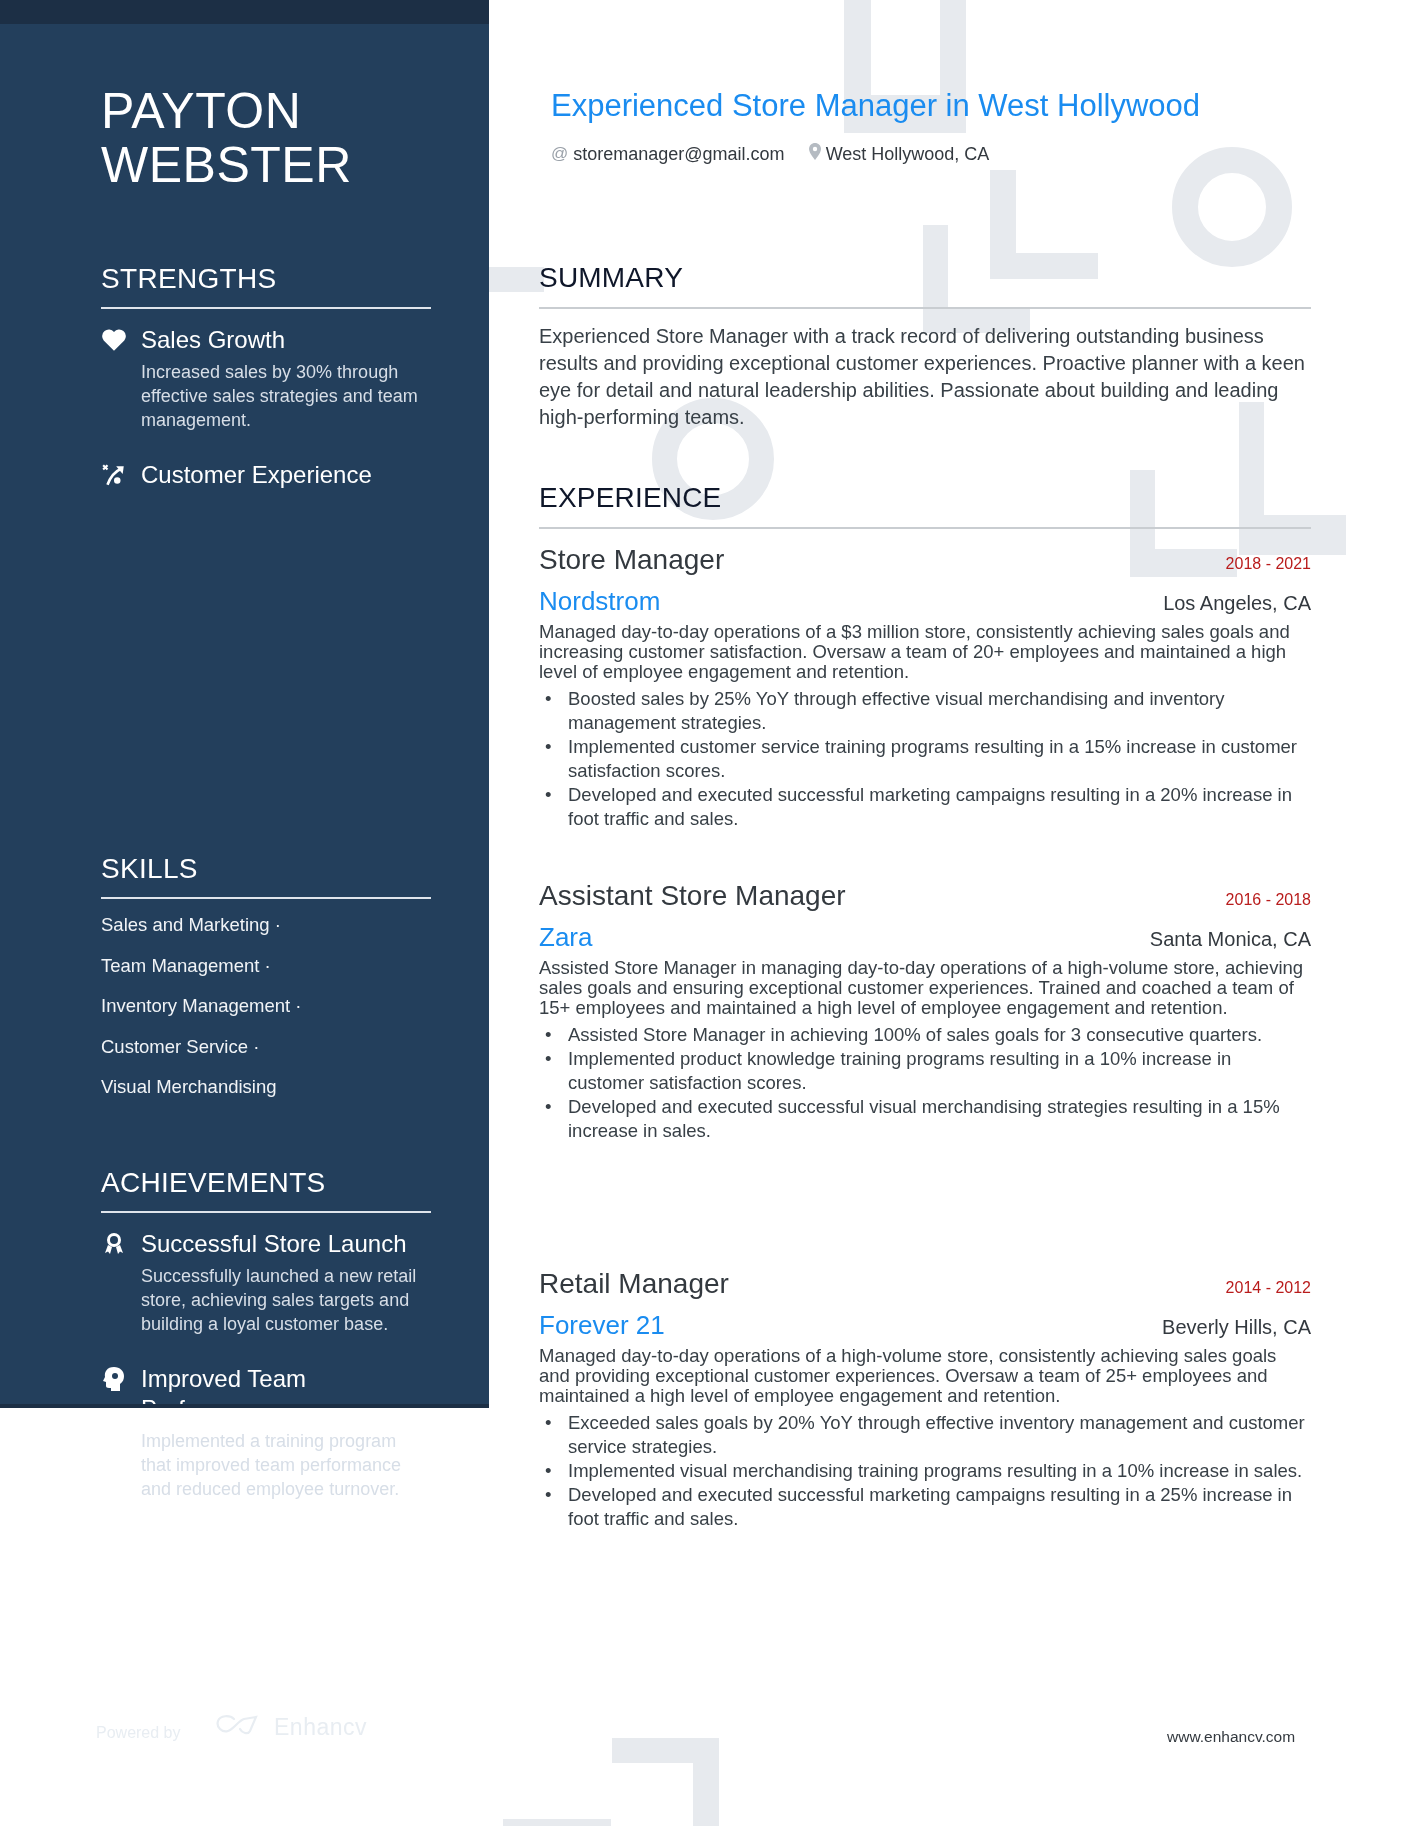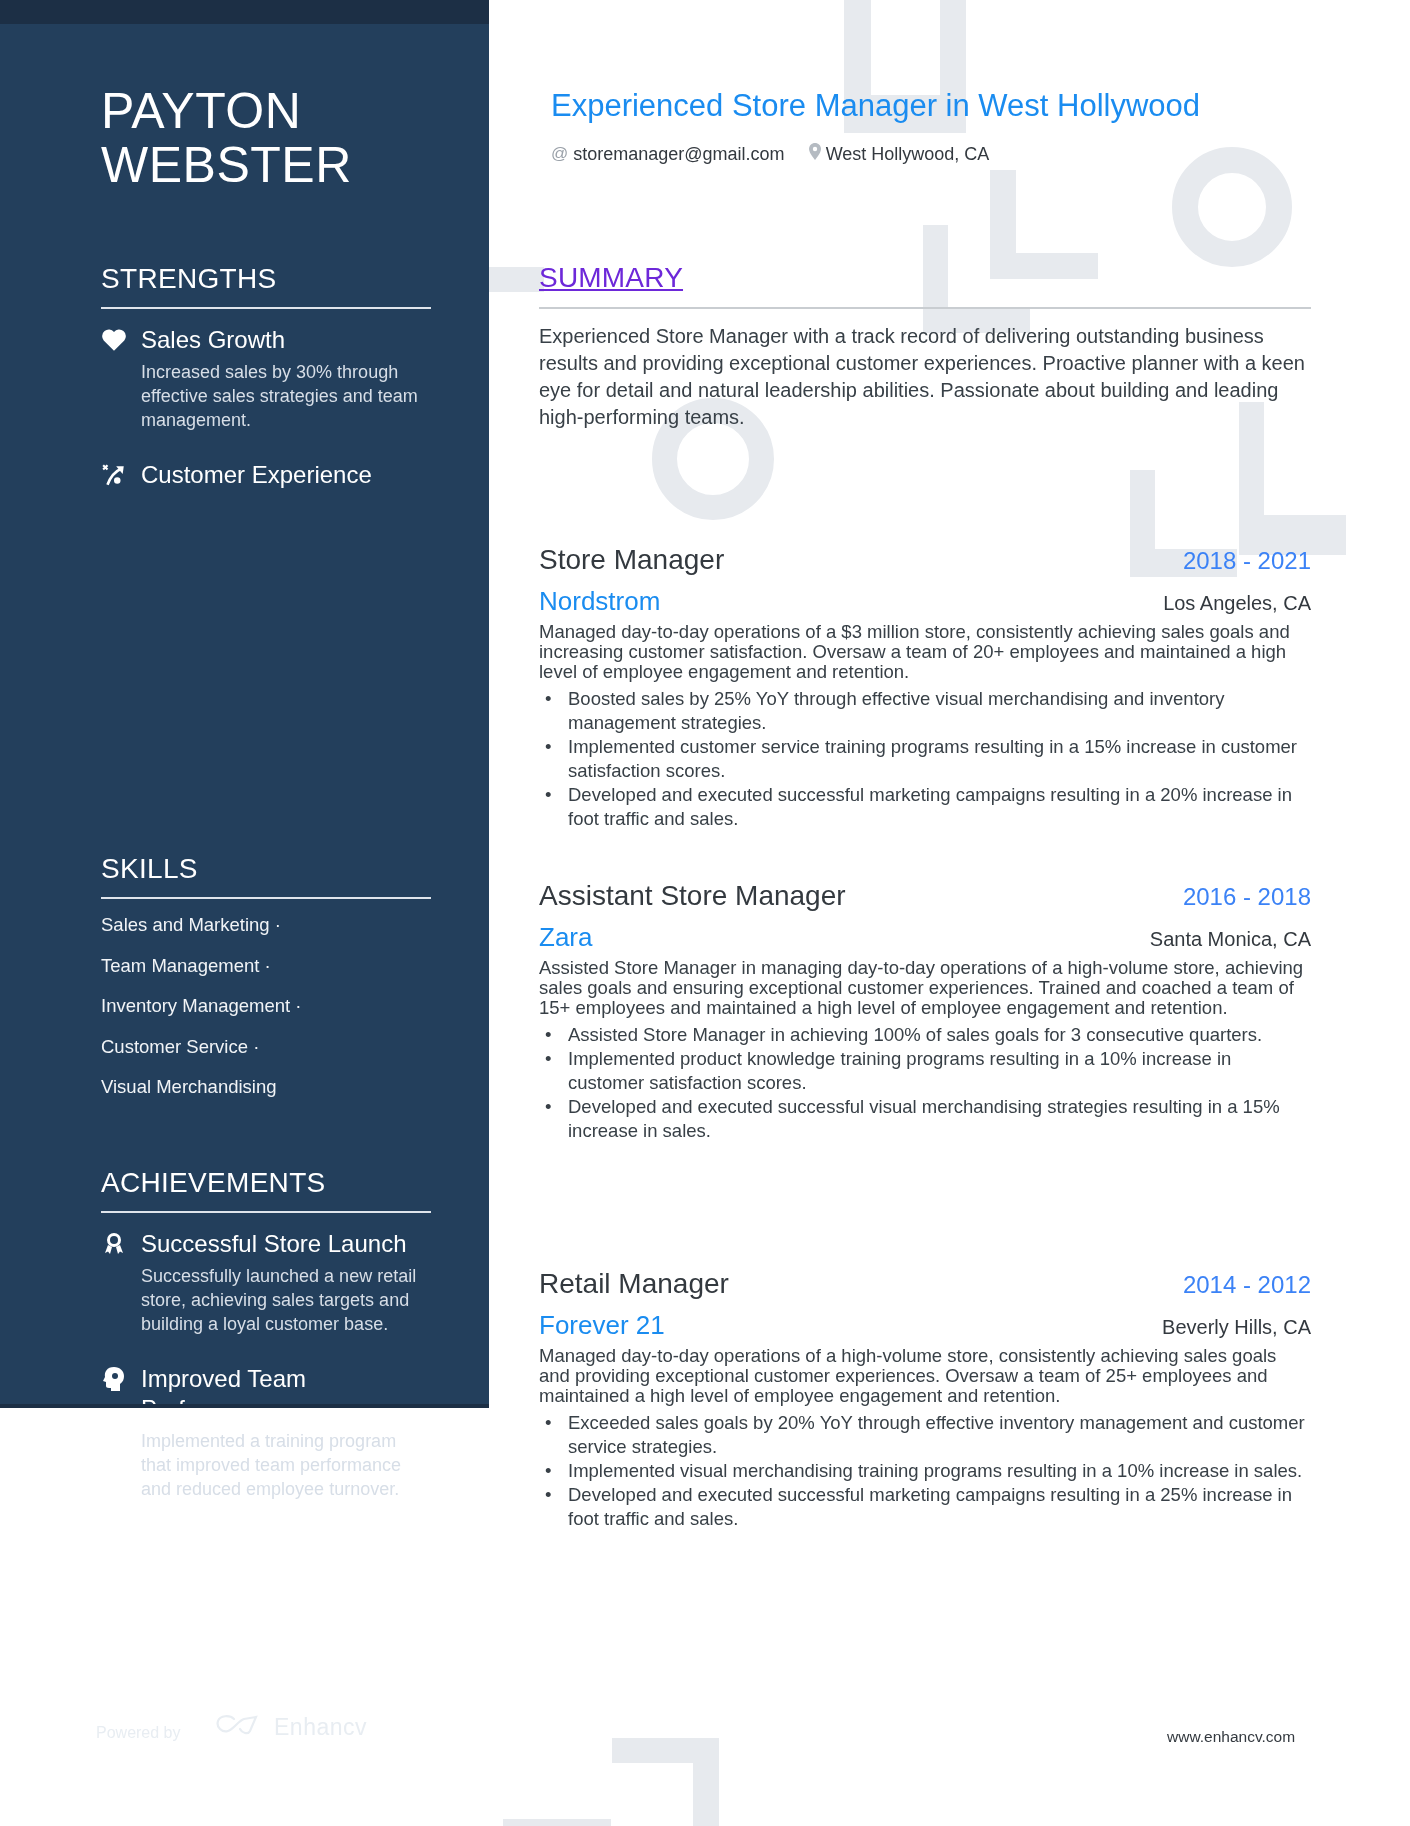--- a/index.html
+++ b/index.html
@@ -29,28 +29,28 @@
   .brand-name { font-size: 23px; color: #e8edf2; letter-spacing: 0.5px; }
 
   
   .main { position: absolute; left: 489px; top: 0; width: 921px; height: 1826px; z-index: 1; }
   .headline { position: absolute; left: 62px; top: 86px; font-size: 31px; line-height: 40px; color: #1a8cf0; }
   .contacts { position: absolute; left: 62px; top: 143px; display: flex; align-items: center; gap: 24px; font-size: 18px; color: #33393f; }
   .contact { display: flex; align-items: center; gap: 5px; }
   .contact .ic { color: #9aa1a9; font-size: 17px; }
 
   .m-section { position: absolute; left: 50px; width: 772px; }
-  .m-title { font-size: 28px; line-height: 34px; color: #6d28d9; font-weight: 400; letter-spacing: 0.2px; text-decoration: underline; }
+  .m-title { font-size: 28px; line-height: 34px; color: #0f172a; font-weight: 400; letter-spacing: 0.2px; }
   .m-rule { height: 2px; background: #c9cdd1; margin-top: 12px; }
   .summary-text { font-size: 20px; line-height: 27px; color: #384047; margin-top: 14px; }
 
   .job { position: absolute; left: 50px; width: 772px; }
   .job-row { display: flex; justify-content: space-between; align-items: baseline; }
   .job-title { font-size: 28px; line-height: 36px; color: #33393f; }
-  .job-dates { font-size: 24px; color: #3b82f6; }
+  .job-dates { font-size: 16px; color: #b91c1c; }
   .job-company { font-size: 26px; line-height: 34px; color: #1a8cf0; margin-top: 6px; }
   .job-loc { font-size: 20px; color: #33393f; }
   .job-desc { font-size: 18.5px; line-height: 20px; color: #384047; margin-top: 4px; }
   .job-bullets { list-style: none; margin-top: 5px; }
   .job-bullets li { position: relative; padding-left: 29px; font-size: 18.5px; line-height: 24px; color: #384047; }
   .job-bullets li::before { content: "•"; position: absolute; left: 6px; top: 0; color: #384047; }
 
   .website { position: absolute; left: 678px; top: 1728px; font-size: 15.5px; color: #33393f; }
 </style>
 </head>
@@ -179,20 +179,24 @@
       <span>West Hollywood, CA</span>
     </span>
   </div>
 
   <section class="m-section" style="top:261px;">
     <h2 class="m-title">SUMMARY</h2>
     <div class="m-rule"></div>
     <p class="summary-text">Experienced Store Manager with a track record of delivering outstanding business results and providing exceptional customer experiences. Proactive planner with a keen eye for detail and natural leadership abilities. Passionate about building and leading high-performing teams.</p>
   </section>
 
+  <section class="m-section" style="top:481px;">
+    <h2 class="m-title">EXPERIENCE</h2>
+    <div class="m-rule"></div>
+  </section>
 
   <div class="job" style="top:542px;">
     <div class="job-row">
       <span class="job-title">Store Manager</span>
       <span class="job-dates">2018 - 2021</span>
     </div>
     <div class="job-row">
       <span class="job-company">Nordstrom</span>
       <span class="job-loc">Los Angeles, CA</span>
     </div>

